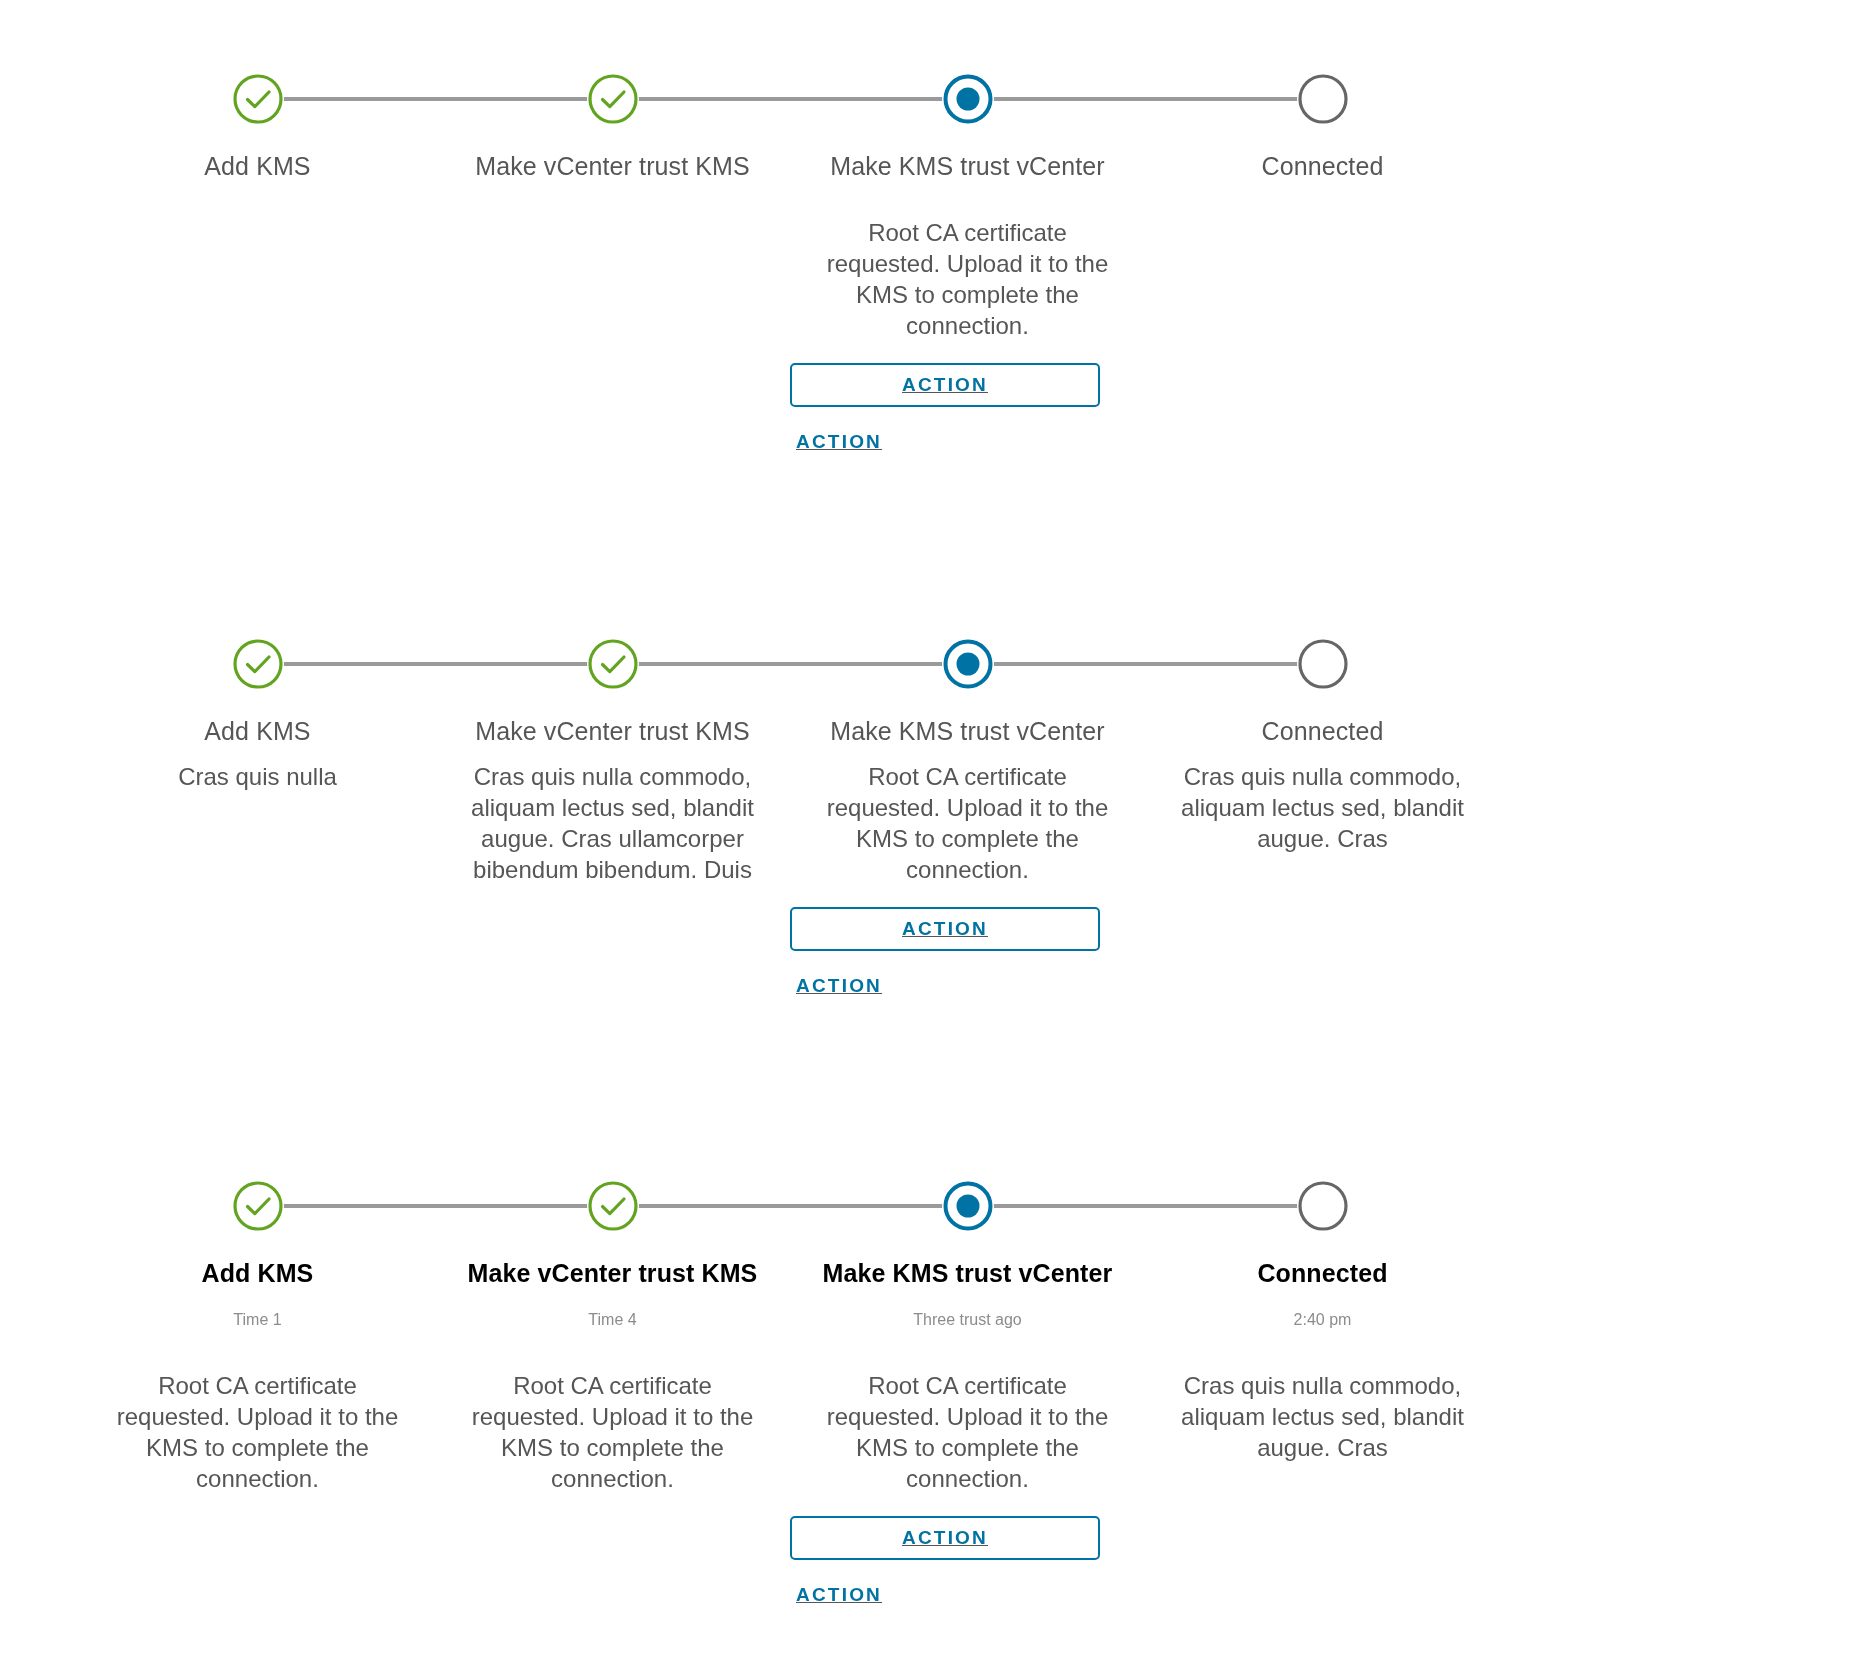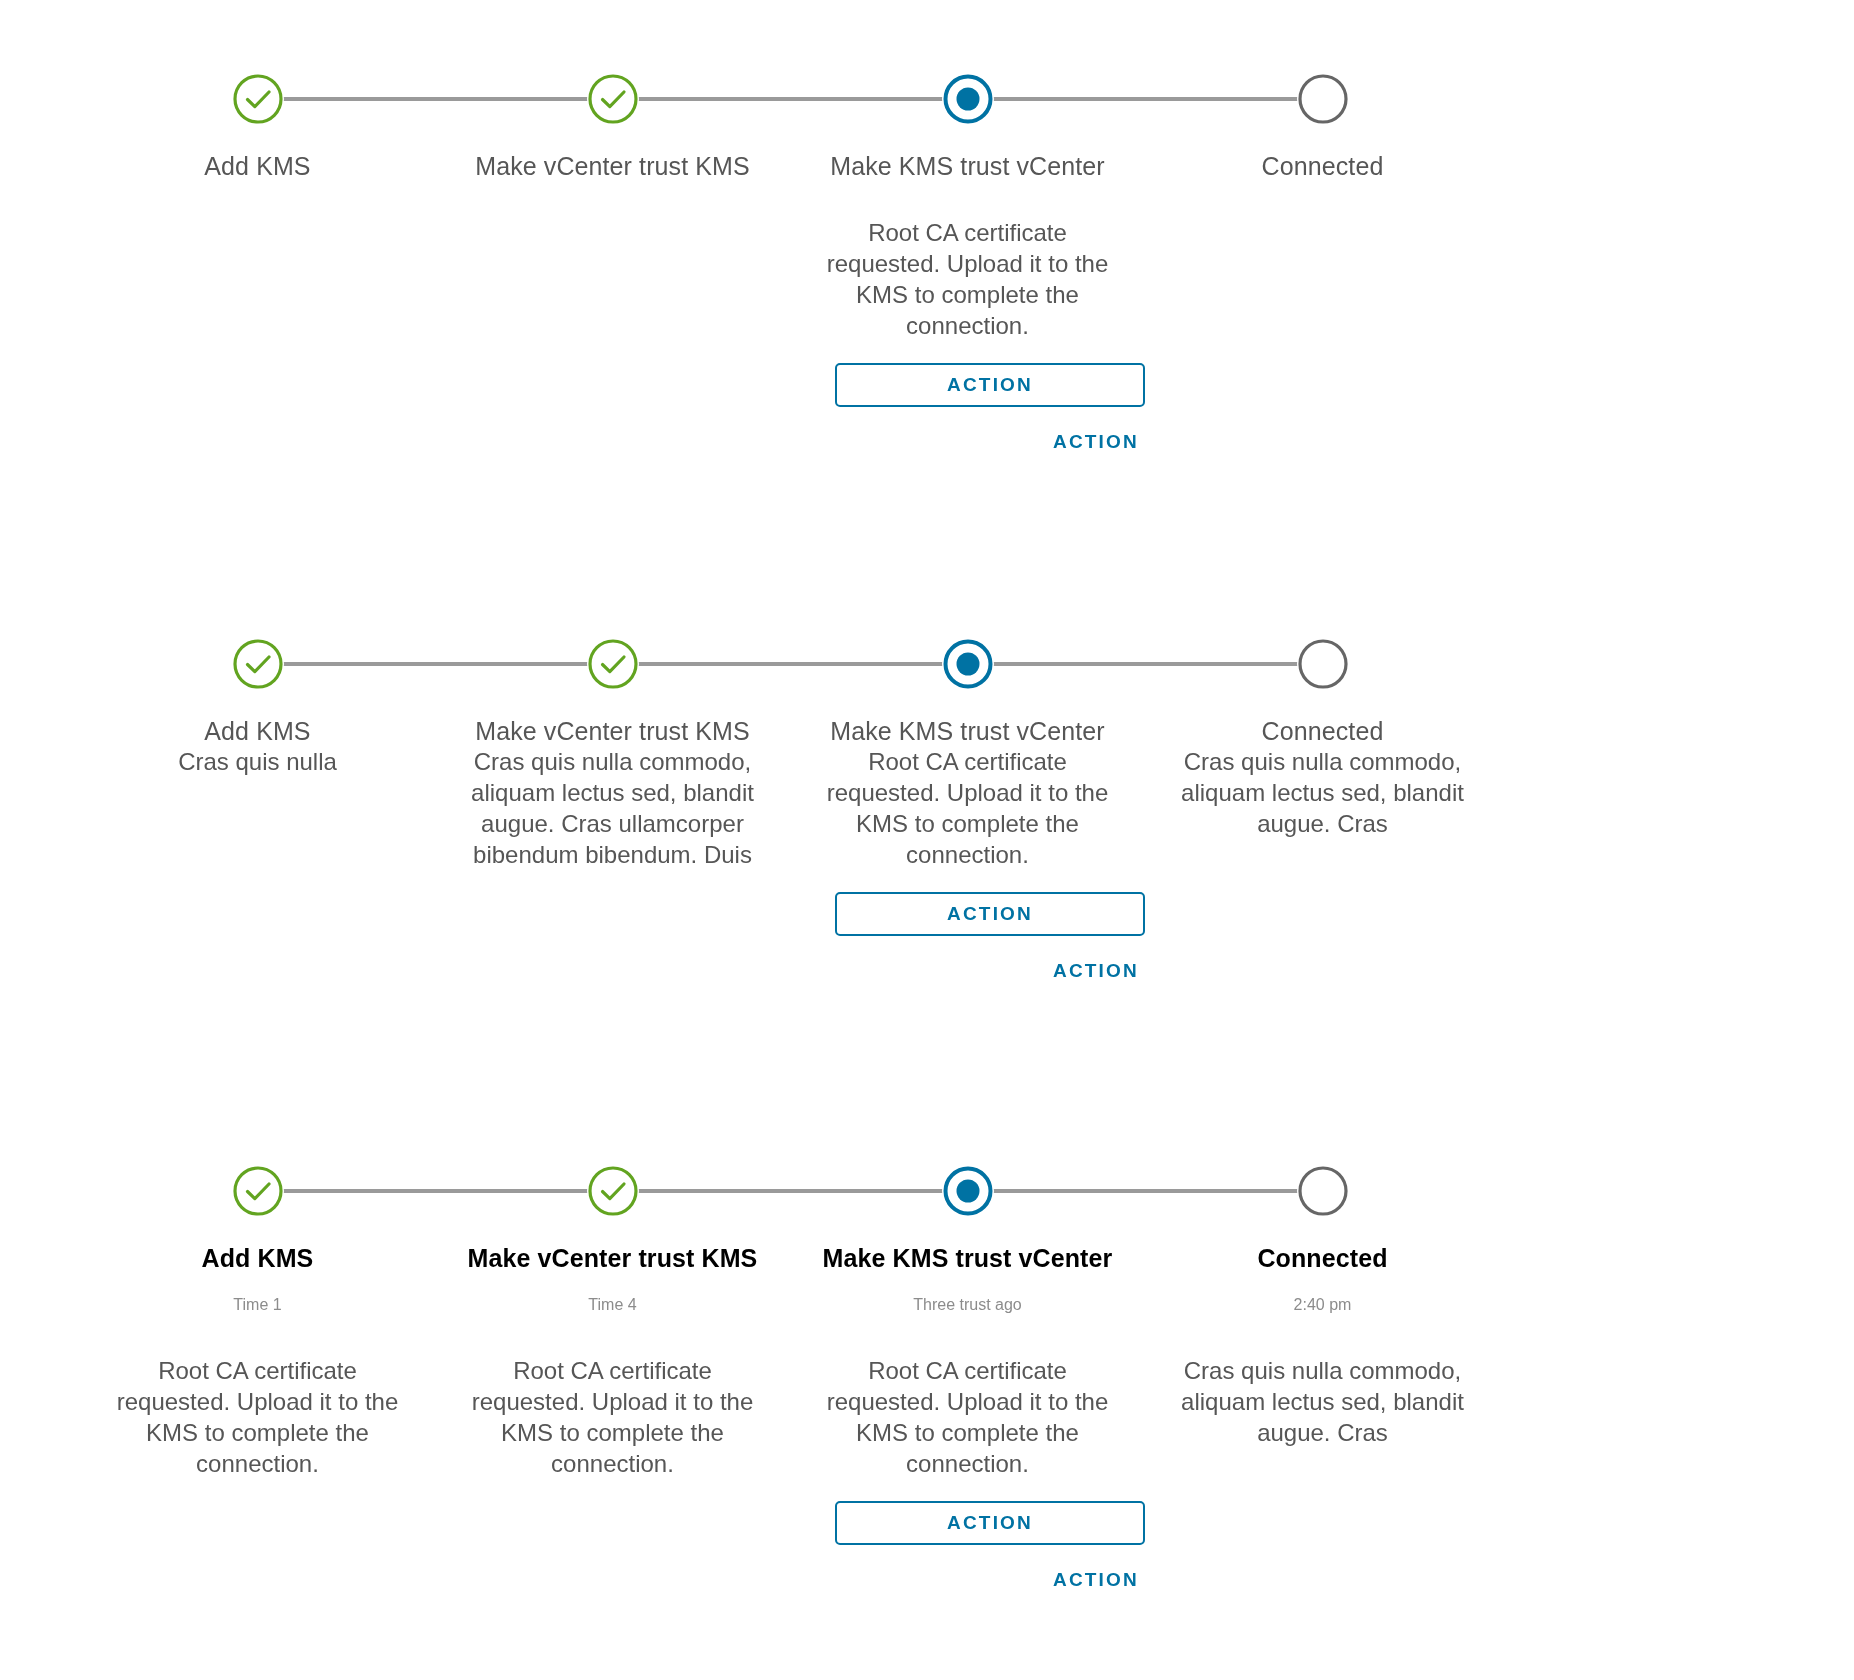--- a/index.html
+++ b/index.html
@@ -96,36 +96,38 @@
   .step-time {
     margin-top: 18px;
     font-size: 16px;
     line-height: 28px;
     color: #8c8c8c;
     text-align: center;
     white-space: nowrap;
   }
 
   .step-desc {
+    margin-top: 15px;
     font-size: 24px;
     line-height: 31px;
     color: #565656;
     text-align: center;
     max-width: 300px;
   }
   .step-desc.wide { max-width: 310px; }
   .step-desc.gap-big { margin-top: 36px; }
 
   
   .actions {
     margin-top: 22px;
     display: flex;
     flex-direction: column;
-    align-items: flex-end;
+    align-items: flex-start;
     width: 100%;
+    text-decoration: underline;
   }
   .btn-outline {
     display: block;
     width: 310px;
     height: 44px;
     line-height: 40px;
     border: 2px solid #0072a3;
     border-radius: 5px;
     background: transparent;
     color: #0072a3;

